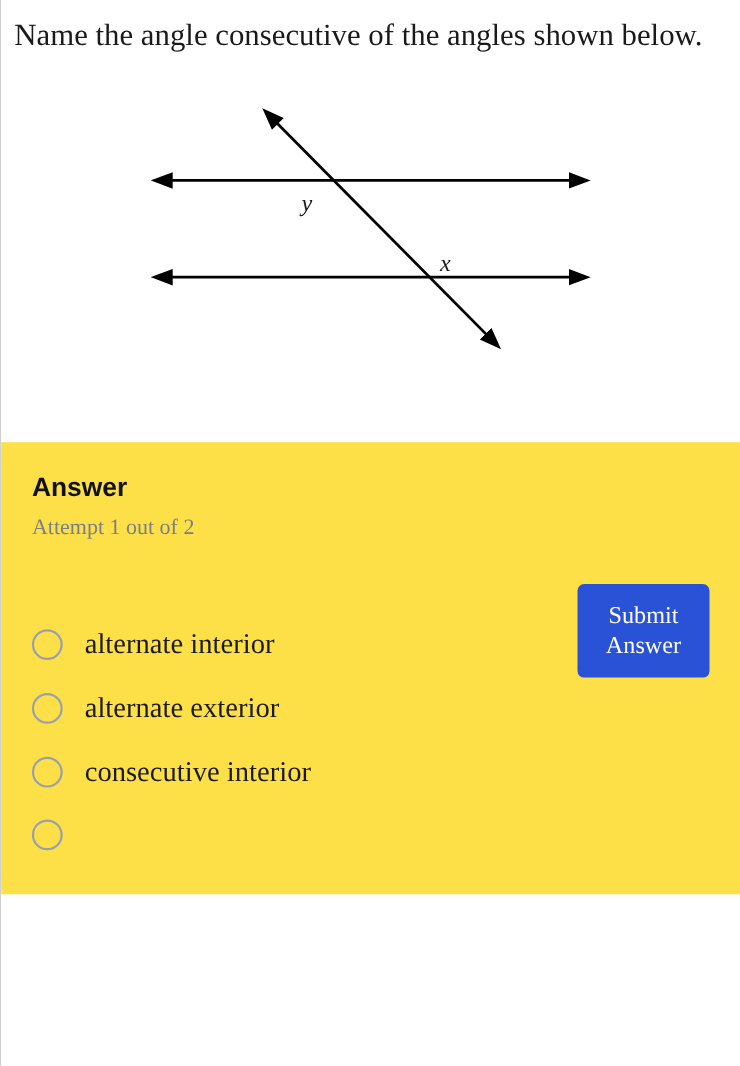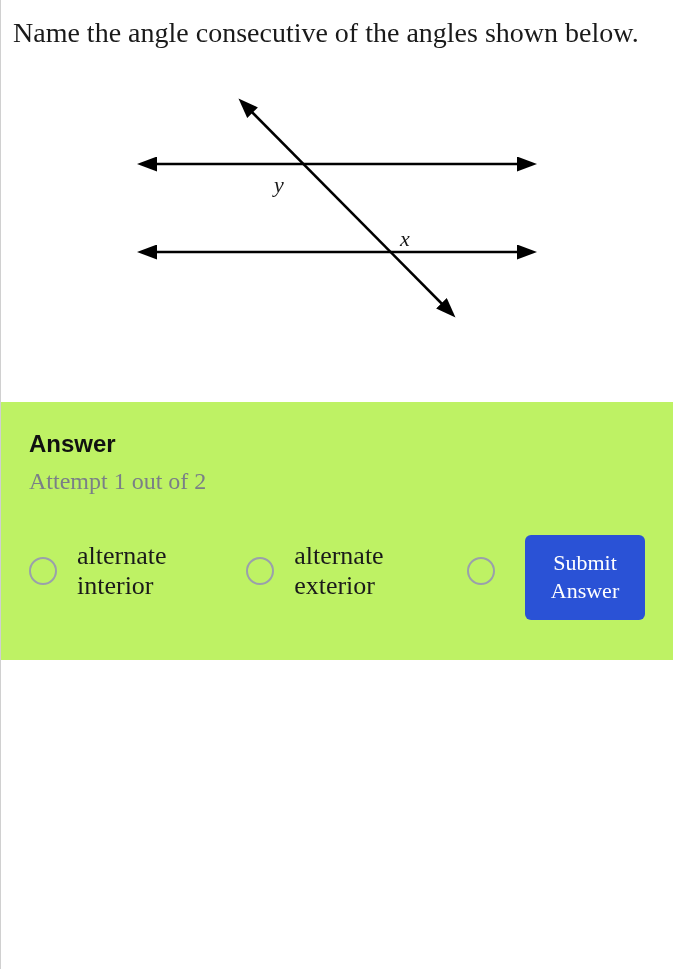--- a/index.html
+++ b/index.html
@@ -29,46 +29,47 @@
       height: 240px;
       position: relative;
     }
     .angle-label {
       position: absolute;
       font-style: italic;
       font-family: 'Times New Roman', serif;
       font-size: 22px;
     }
     .answer-area {
-      background: #bef264;
+      background: #fde047;
       padding: 28px 28px 40px 28px;
     }
     .answer-heading {
       font-family: -apple-system, Helvetica, Arial, sans-serif;
       font-weight: 700;
       font-size: 24px;
       color: #111;
       margin-bottom: 10px;
     }
     .attempt-line {
       font-family: Georgia, serif;
-      font-size: 24px;
+      font-size: 20px;
       color: #7a7f87;
       margin-bottom: 46px;
     }
     .answer-body {
       display: flex;
       gap: 30px;
       align-items: flex-start;
     }
     .options {
       flex: 1;
       display: flex;
-      flex-direction: row;
+      flex-direction: column;
       gap: 28px;
+      margin-top: 34px;
     }
     .option {
       display: flex;
       align-items: center;
       gap: 20px;
       cursor: pointer;
     }
     .radio-circle {
       width: 28px;
       height: 28px;
@@ -134,20 +135,24 @@
       <label class="option">
         <span class="radio-circle"></span>
         <span class="option-label">alternate interior</span>
       </label>
       <label class="option">
         <span class="radio-circle"></span>
         <span class="option-label">alternate exterior</span>
       </label>
       <label class="option">
         <span class="radio-circle"></span>
+        <span class="option-label">consecutive interior</span>
+      </label>
+      <label class="option">
+        <span class="radio-circle"></span>
       </label>
     </div>
 
     <button class="submit-btn">
       <span>Submit</span>
       <span>Answer</span>
     </button>
   </div>
 </div>
 

